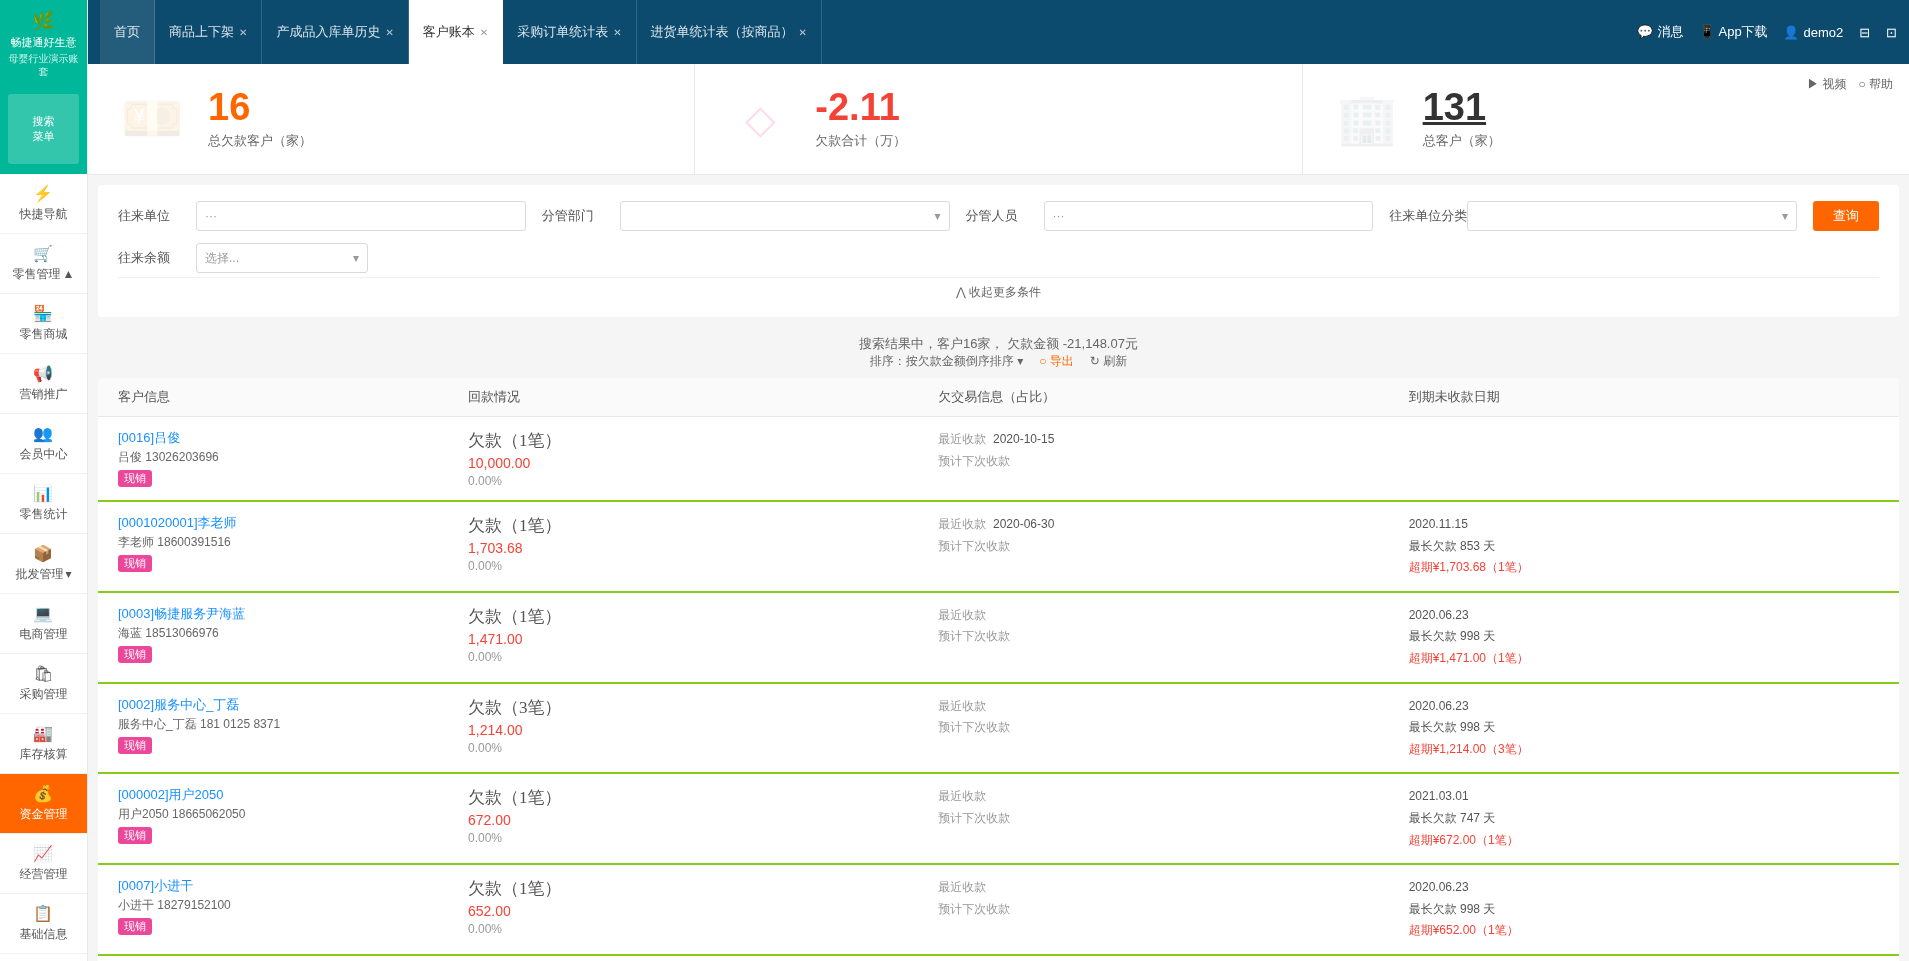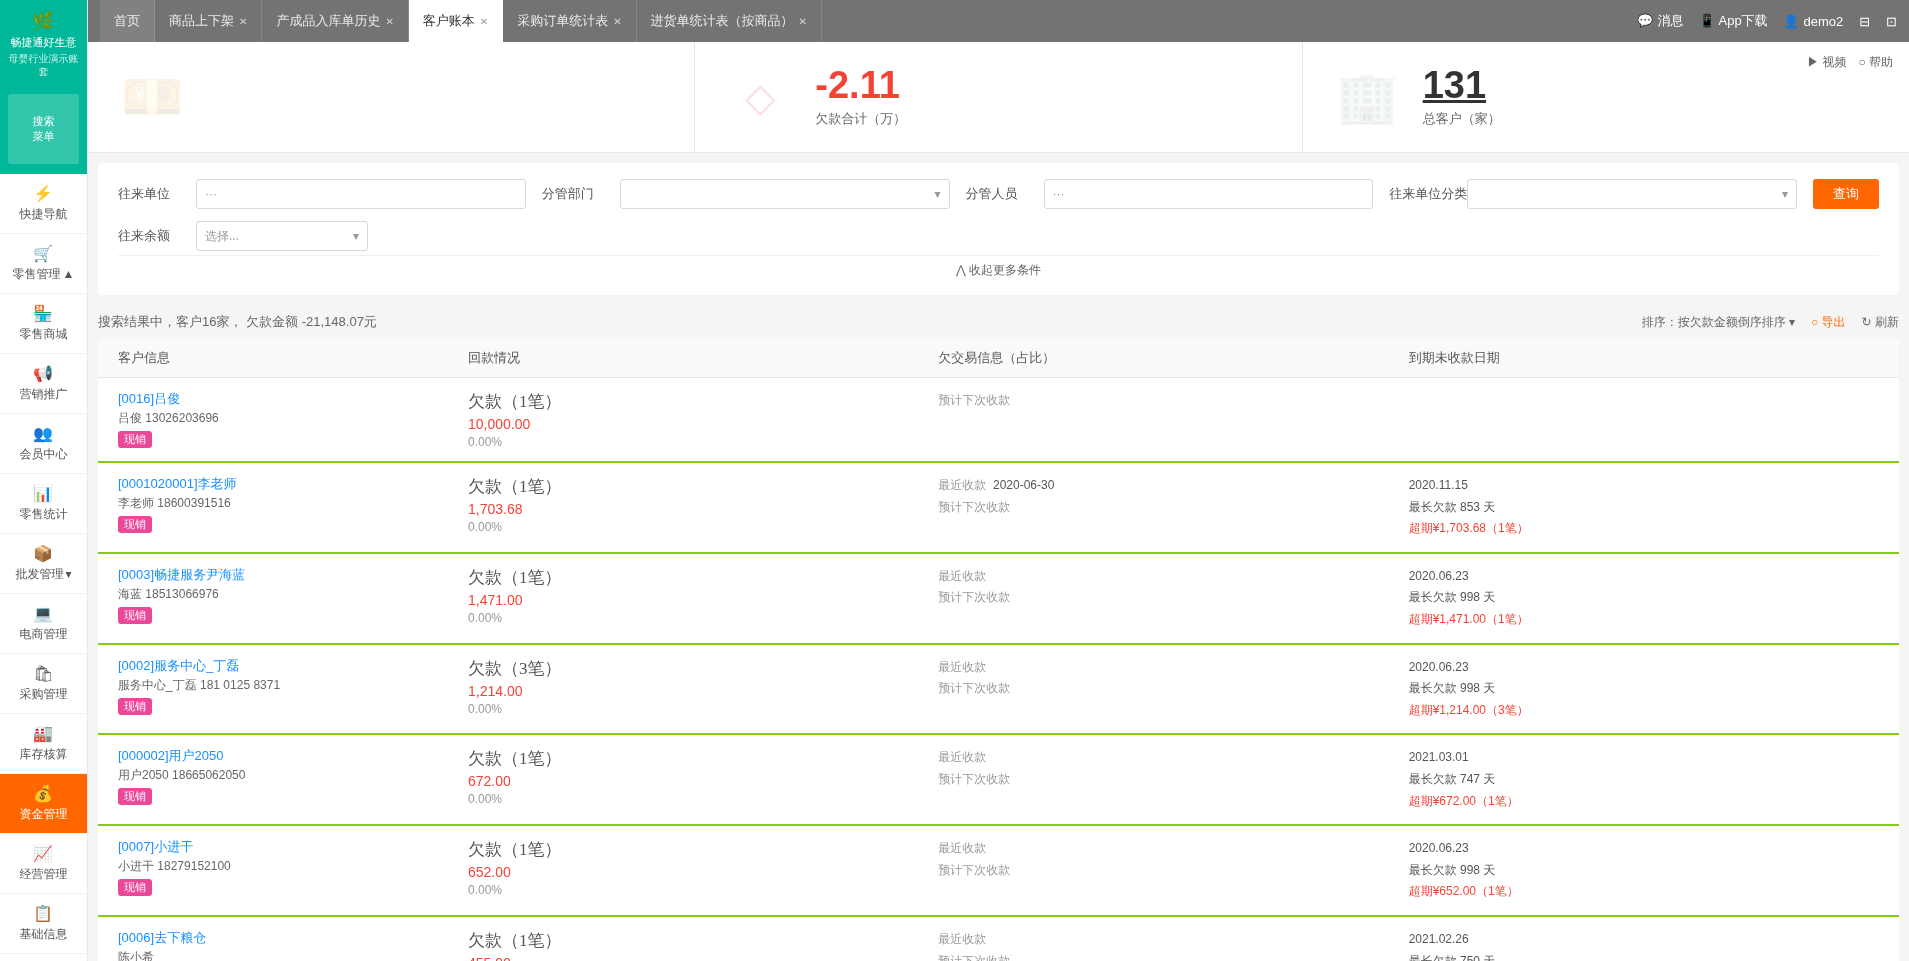--- a/index.html
+++ b/index.html
@@ -14,21 +14,21 @@
     .sidebar-nav { flex: 1; overflow-y: auto; }
     .sidebar-item { padding: 10px 5px; text-align: center; cursor: pointer; font-size: 12px; color: #555; border-bottom: 1px solid #f0f0f0; }
     .sidebar-item.active { background: #ff6600; color: white; }
     .sidebar-item .item-icon { font-size: 16px; margin-bottom: 3px; }
     .sidebar-item-with-arrow { display: flex; align-items: center; justify-content: center; gap: 2px; }
 
     
     .main { flex: 1; display: flex; flex-direction: column; overflow: hidden; }
 
     
-    .top-header { background: #737373; display: flex; align-items: center; justify-content: space-between; padding: 0 12px; height: 42px; flex-shrink: 0; }
+    .top-header { background: #0c4a6e; display: flex; align-items: center; justify-content: space-between; padding: 0 12px; height: 64px; flex-shrink: 0; }
     .top-tabs { display: flex; align-items: stretch; height: 100%; gap: 0; }
     .top-tab { display: flex; align-items: center; padding: 0 14px; font-size: 13px; color: rgba(255,255,255,0.85); cursor: pointer; gap: 5px; border-right: 1px solid rgba(255,255,255,0.15); white-space: nowrap; }
     .top-tab:first-child { background: rgba(255,255,255,0.1); }
     .top-tab.active { background: white; color: #333; }
     .top-tab .close-x { color: rgba(255,255,255,0.7); font-size: 10px; }
     .top-tab.active .close-x { color: #999; }
     .top-header-right { display: flex; align-items: center; gap: 16px; color: white; font-size: 13px; }
 
     
     .content { flex: 1; overflow-y: auto; background: #f5f5f5; }
@@ -53,21 +53,21 @@
     .filter-area { background: white; padding: 16px 20px 10px; margin: 10px; border-radius: 4px; }
     .filter-row { display: flex; align-items: center; gap: 16px; margin-bottom: 12px; }
     .filter-item { display: flex; align-items: center; gap: 8px; flex: 1; }
     .filter-label { font-size: 13px; color: #555; white-space: nowrap; width: 70px; flex-shrink: 0; }
     .filter-input { flex: 1; height: 30px; border: 1px solid #d9d9d9; border-radius: 3px; padding: 0 8px; font-size: 12px; display: flex; align-items: center; justify-content: space-between; color: #999; cursor: pointer; }
     .filter-select { flex: 1; height: 30px; border: 1px solid #d9d9d9; border-radius: 3px; padding: 0 8px; font-size: 12px; display: flex; align-items: center; justify-content: space-between; color: #999; cursor: pointer; }
     .btn-query { background: #ff6600; color: white; border: none; border-radius: 3px; padding: 6px 20px; font-size: 13px; cursor: pointer; }
     .collapse-bar { text-align: center; padding: 6px; color: #666; font-size: 12px; cursor: pointer; border-top: 1px solid #f0f0f0; margin-top: 4px; }
 
     
-    .result-bar { display: flex; align-items: center; justify-content: space-between; padding: 8px 10px; font-size: 13px; color: #666; }
+    .result-bar { display: flex; align-items: center; justify-content: space-between; padding: 8px 10px; font-size: 13px; color: #666; flex-direction: column; }
     .result-bar .right-actions { display: flex; gap: 16px; align-items: center; color: #666; font-size: 12px; }
     .result-bar .sort-btn { cursor: pointer; }
     .result-bar .action-btn { cursor: pointer; color: #666; }
     .result-bar .action-btn.orange { color: #ff6600; }
 
     
     .data-table { margin: 0 10px; background: white; border-radius: 4px; overflow: hidden; }
     .table-header { display: grid; grid-template-columns: 350px 1fr 1fr 1fr; background: #fafafa; border-bottom: 1px solid #e8e8e8; padding: 10px 20px; font-size: 13px; color: #555; font-weight: 500; }
     .table-row { display: grid; grid-template-columns: 350px 1fr 1fr 1fr; padding: 12px 20px; border-bottom: 2px solid #84cc16; align-items: start; }
 
@@ -201,20 +201,24 @@
       <span style="cursor:pointer;">⊟</span>
       <span style="cursor:pointer;">⊡</span>
     </div>
   </div>
 
   <div class="content">
 
     <div class="stats-bar">
       <div class="stat-card">
         <div class="stat-icon orange">💴</div>
+        <div class="stat-content">
+          <div class="stat-number orange">16</div>
+          <div class="stat-label">总欠款客户（家）</div>
+        </div>
       </div>
       <div class="stat-card">
         <div class="stat-icon pink" style="font-size:40px;">◇</div>
         <div class="stat-content">
           <div class="stat-number red">-2.11</div>
           <div class="stat-label">欠款合计（万）</div>
         </div>
       </div>
       <div class="stat-card">
         <div class="stat-icon blue">🏢</div>
@@ -307,20 +311,21 @@
           </div>
           <div class="phone">吕俊 13026203696</div>
           <span class="tag">现销</span>
         </div>
         <div class="debt-info">
           <div class="debt-count">欠款（1笔）</div>
           <div class="debt-amount">10,000.00</div>
           <div class="debt-pct">0.00%</div>
         </div>
         <div class="payback-info">
+          <div><span class="label">最近收款</span> &nbsp;<span>2020-10-15</span></div>
           <div><span class="label">预计下次收款</span></div>
         </div>
       </div>
 
       <div class="table-row">
         <div class="customer-info">
           <div>
             <a class="name-link">[0001020001]李老师</a>
           </div>
           <div class="phone">李老师 18600391516</div>

